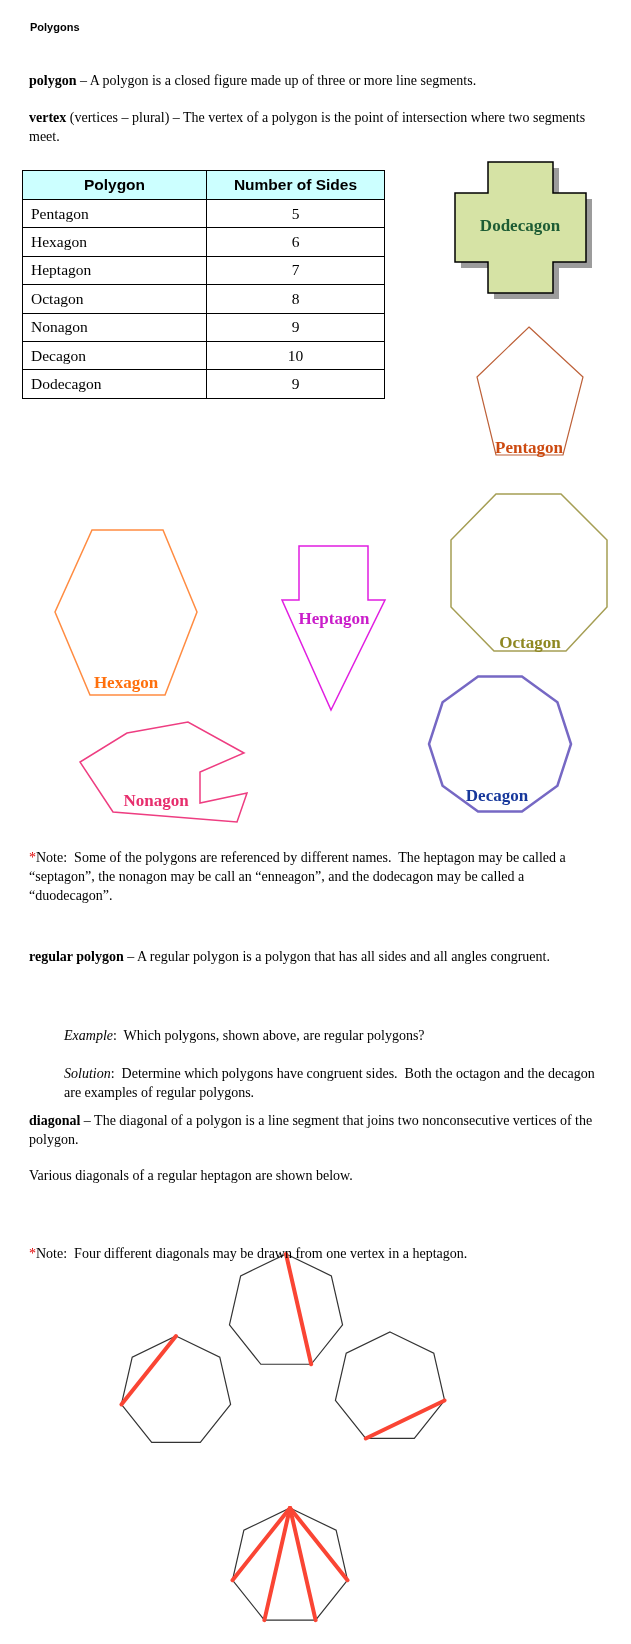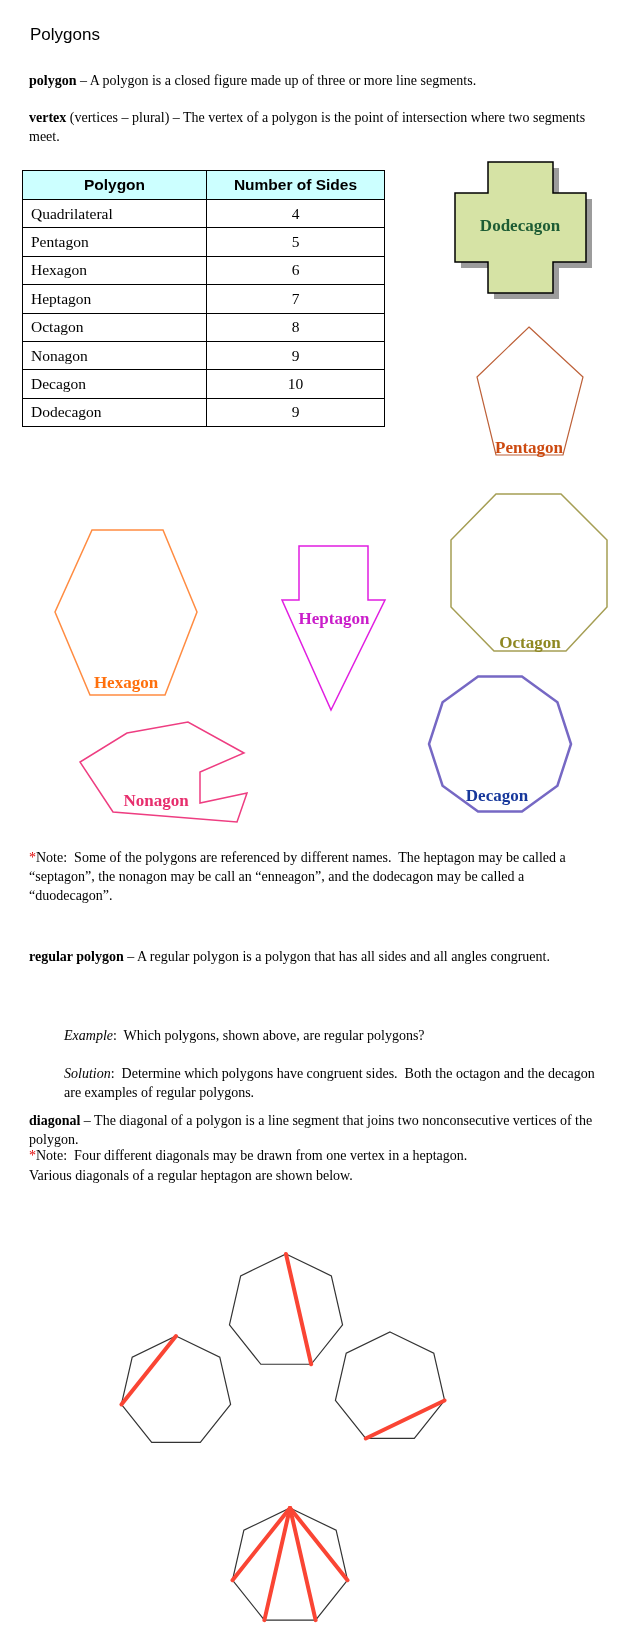--- a/index.html
+++ b/index.html
@@ -2,21 +2,21 @@
 <html><head>
 <meta charset="utf-8">
 <style>
   html,body{margin:0;padding:0;}
   body{
     width:631px;height:1644px;position:relative;overflow:hidden;
     background:#ffffff;font-family:"Liberation Serif",serif;color:#000;
   }
   .title{
     position:absolute;left:30px;top:14px;
-    font-family:"Liberation Sans",sans-serif;font-weight:normal;font-size:17px;
+    font-family:"Liberation Sans",sans-serif;font-weight:bold;font-size:11px;
   }
   .para{
     position:absolute;left:29px;width:578px;
     font-size:14px;line-height:19px;white-space:pre-wrap;
   }
   .indent{left:64px;width:540px;margin-top:38px;}
   .term{font-weight:bold;}
   .ital{font-style:italic;}
   .star{color:#e00000;}
   .ptable{
@@ -45,24 +45,20 @@
 <p class="para" style="top:94px"><span class="term">vertex</span><span> (vertices – plural) – The vertex of a polygon is the point of intersection where two segments meet.</span></p>
 
 <table class="ptable">
   <thead>
     <tr>
       <th class="col-name">Polygon</th>
       <th>Number of Sides</th>
     </tr>
   </thead>
   <tbody>
-      <tr>
-        <td class="cell-name">Quadrilateral</td>
-        <td class="cell-sides">4</td>
-      </tr>
       <tr>
         <td class="cell-name">Pentagon</td>
         <td class="cell-sides">5</td>
       </tr>
       <tr>
         <td class="cell-name">Hexagon</td>
         <td class="cell-sides">6</td>
       </tr>
       <tr>
         <td class="cell-name">Heptagon</td>
@@ -121,13 +117,13 @@
 <p class="para" style="top:933px"><span class="term">regular polygon</span><span> – A regular polygon is a polygon that has all sides and all angles congruent.</span></p>
 
 <p class="para indent" style="top:988px"><span class="ital">Example</span><span>:  Which polygons, shown above, are regular polygons?</span></p>
 
 <p class="para indent" style="top:1026px"><span class="ital">Solution</span><span>:  Determine which polygons have congruent sides.  Both the octagon and the decagon are examples of regular polygons.</span></p>
 
 <p class="para" style="top:1097px"><span class="term">diagonal</span><span> – The diagonal of a polygon is a line segment that joins two nonconsecutive vertices of the polygon.</span></p>
 
 <p class="para" style="top:1152px">Various diagonals of a regular heptagon are shown below.</p>
 
-<p class="para" style="top:1132px"><span class="star">*</span><span>Note:</span><span>  Four different diagonals may be drawn from one vertex in a heptagon.</span></p>
+<p class="para" style="top:1230px"><span class="star">*</span><span>Note:</span><span>  Four different diagonals may be drawn from one vertex in a heptagon.</span></p>
 
 </body></html>

